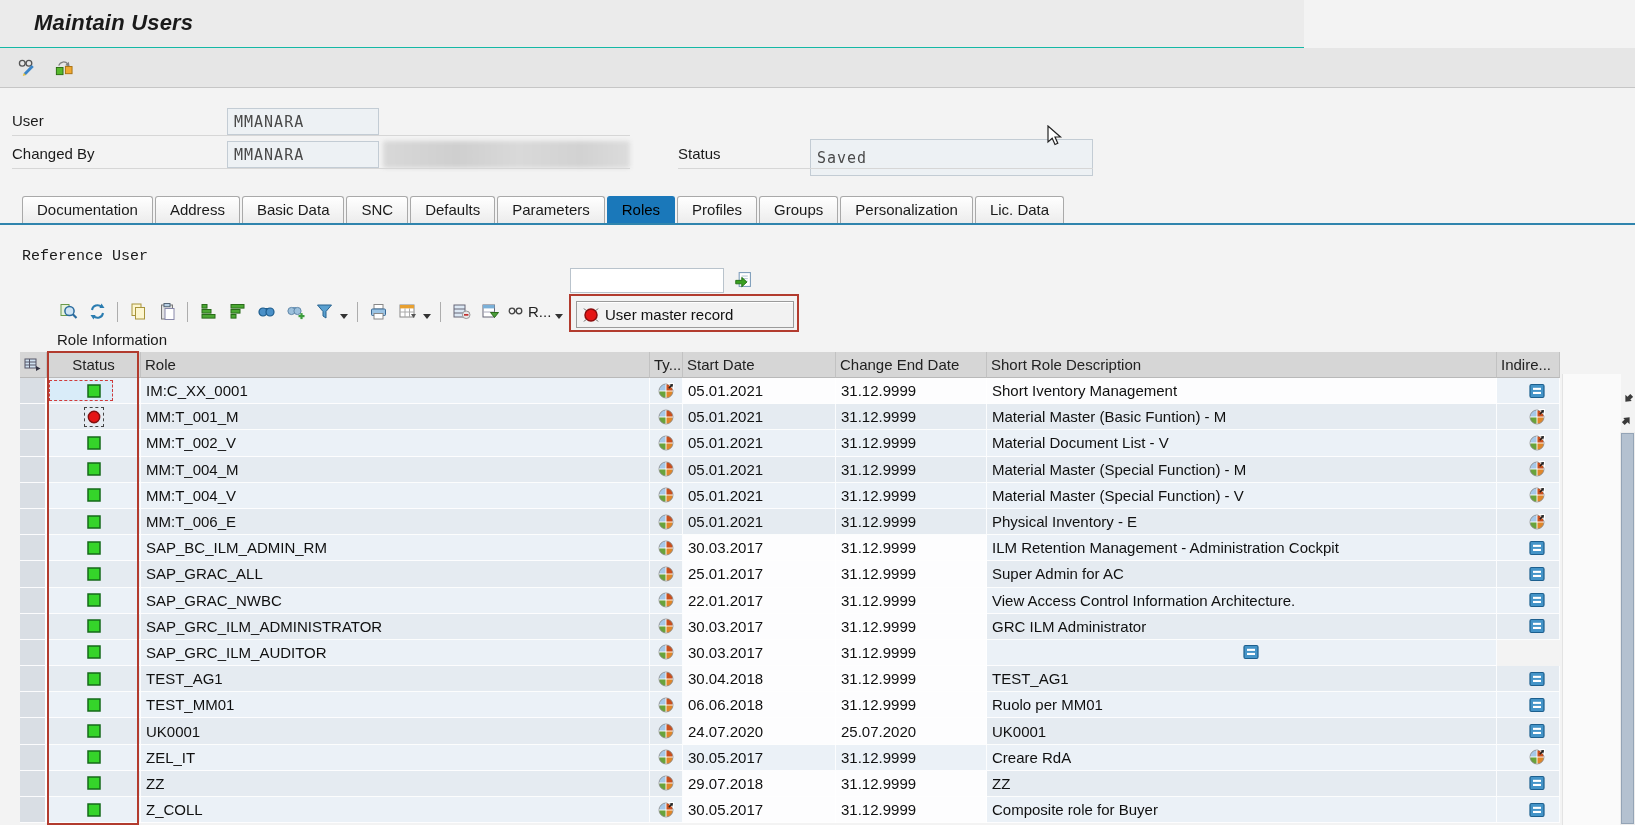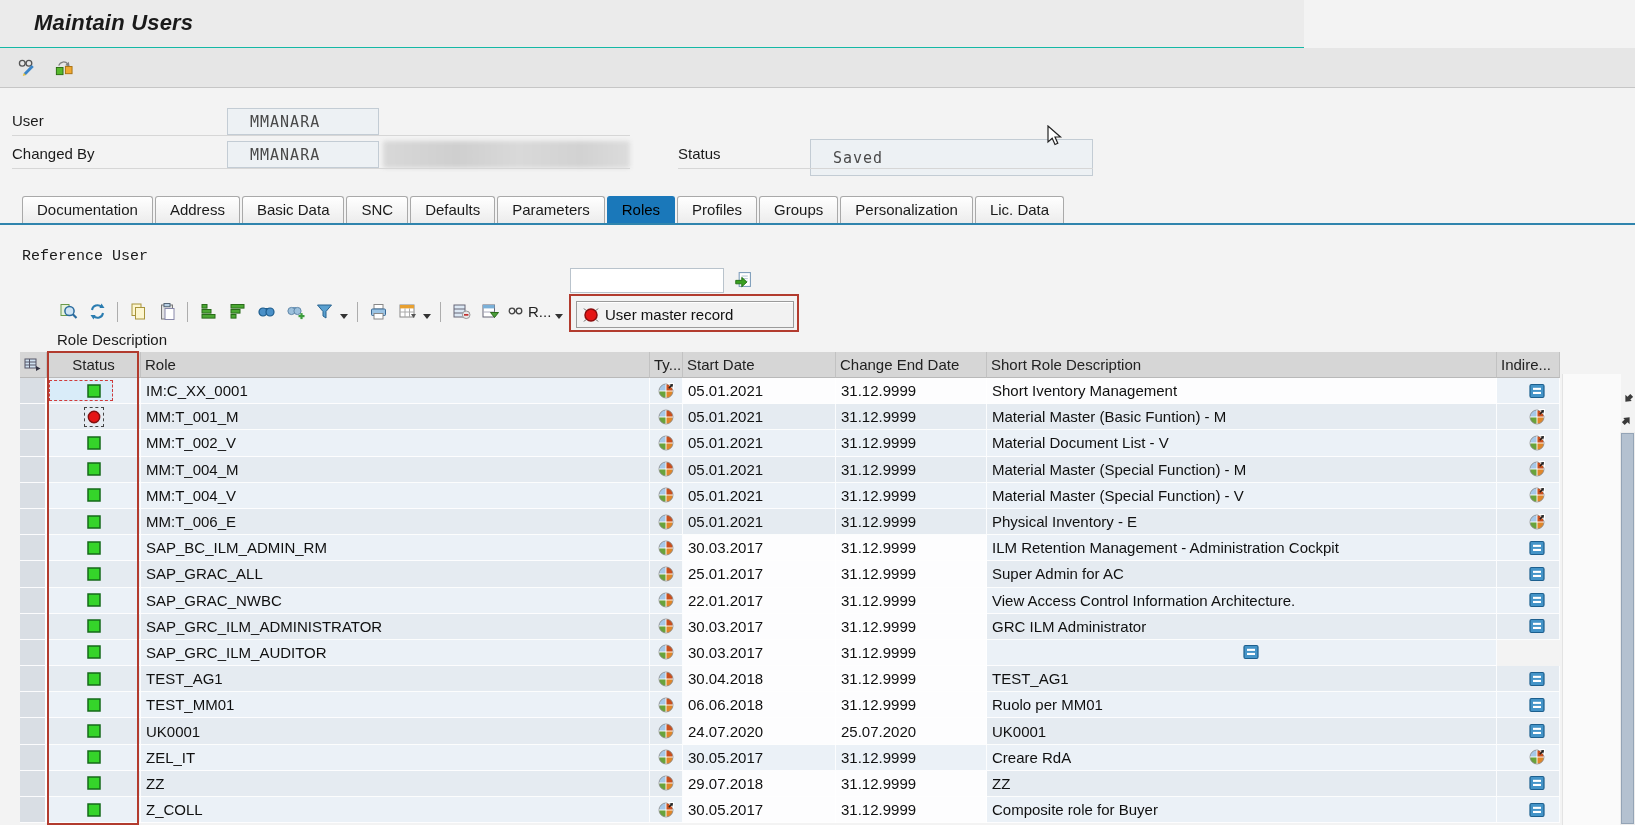--- a/index.html
+++ b/index.html
@@ -11,21 +11,21 @@
   .titlebar{left:0;top:0;width:1304px;height:47px;background:#ebebeb;border-bottom:5px solid #14b8a6;}
   .title{left:34px;top:10px;font-size:22px;font-weight:bold;font-style:italic;letter-spacing:.2px;}
   .appbar{left:0;top:48px;width:1635px;height:40px;background:#e6e6e6;border-bottom:1px solid #c6c6c6;
     display:flex;align-items:center;padding-left:14px;gap:10px;box-sizing:border-box;}
   .appbtn{width:26px;height:26px;display:flex;align-items:center;justify-content:center;cursor:default;}
 
   
   .flabel{font-size:15px;color:#1a1a1a;}
   .ffield{background:#edf1f4;border:1px solid #c3ccd4;box-sizing:border-box;
     font-family:"DejaVu Sans Mono", monospace;font-size:15px;color:#4a4a4a;
-    display:flex;align-items:center;padding-left:22px;letter-spacing:1px;}
+    display:flex;align-items:center;padding-left:6px;letter-spacing:1px;}
   .sep-line{height:1px;background:#d6d6d6;}
   .blurblock{background:linear-gradient(90deg,#d8d8d8,#cfcfcf 30%,#d9d9d9 55%,#d2d2d2 80%,#dcdcdc);
     filter:blur(2px);border-radius:2px;}
 
   
   .tabstrip{left:22px;top:196px;height:27px;display:flex;align-items:flex-end;}
   .tab{height:26px;line-height:26px;padding:0 14px;font-size:15px;background:linear-gradient(#ffffff,#ececec);
     border:1px solid #a9a9a9;border-bottom:none;border-radius:3px 3px 0 0;margin-right:2px;color:#1a1a1a;cursor:default;}
   .tab.active{background:#1a78ba;color:#000000;border-color:#1a78ba;}
   .tabline{left:0;top:223px;width:1635px;height:2px;background:#2f84ad;}
@@ -273,21 +273,21 @@
           <circle cx="8" cy="8" r="6" fill="#e51616" stroke="#8a0c0c" stroke-width="1.5"></circle>
           <line x1="1" y1="1.5" x2="3" y2="3.5" stroke="#555"></line>
           <line x1="15" y1="1.5" x2="13" y2="3.5" stroke="#555"></line>
           <line x1="1" y1="14.5" x2="3" y2="12.5" stroke="#555"></line>
           <line x1="15" y1="14.5" x2="13" y2="12.5" stroke="#555"></line>
         </svg>
       </span>
     <span>User master record</span>
   </div>
 
-  <div class="abs sectionlabel">Role Description</div>
+  <div class="abs sectionlabel">Role Information</div>
 
   <div class="abs rtable" id="rolegrid">
       <div class="trow head">
         <div class="hc">
           <svg width="17" height="15" viewBox="0 0 17 15">
             <rect x="1" y="2" width="11" height="9" fill="#cfe0ef" stroke="#556"></rect>
             <line x1="1" y1="5" x2="12" y2="5" stroke="#556"></line>
             <line x1="1" y1="8" x2="12" y2="8" stroke="#556"></line>
             <line x1="5.5" y1="2" x2="5.5" y2="11" stroke="#556"></line>
             <polygon points="12,9 16.5,11.5 12,14" fill="#334"></polygon>

